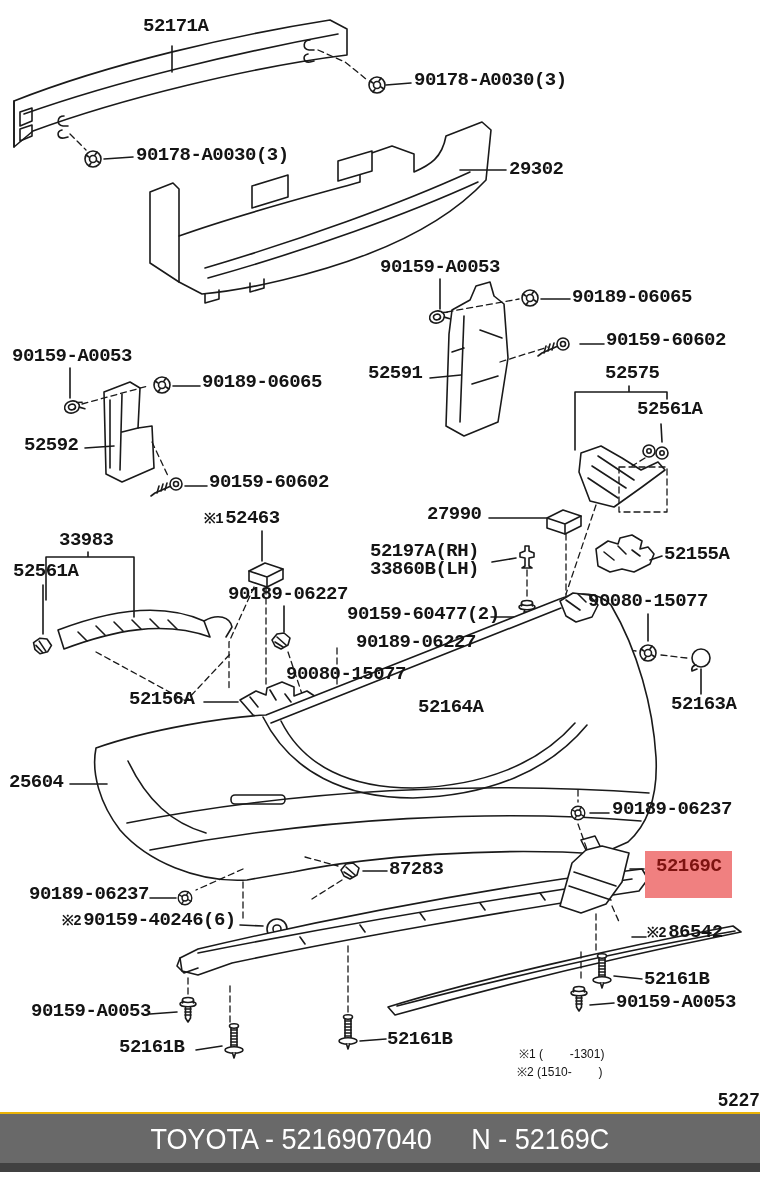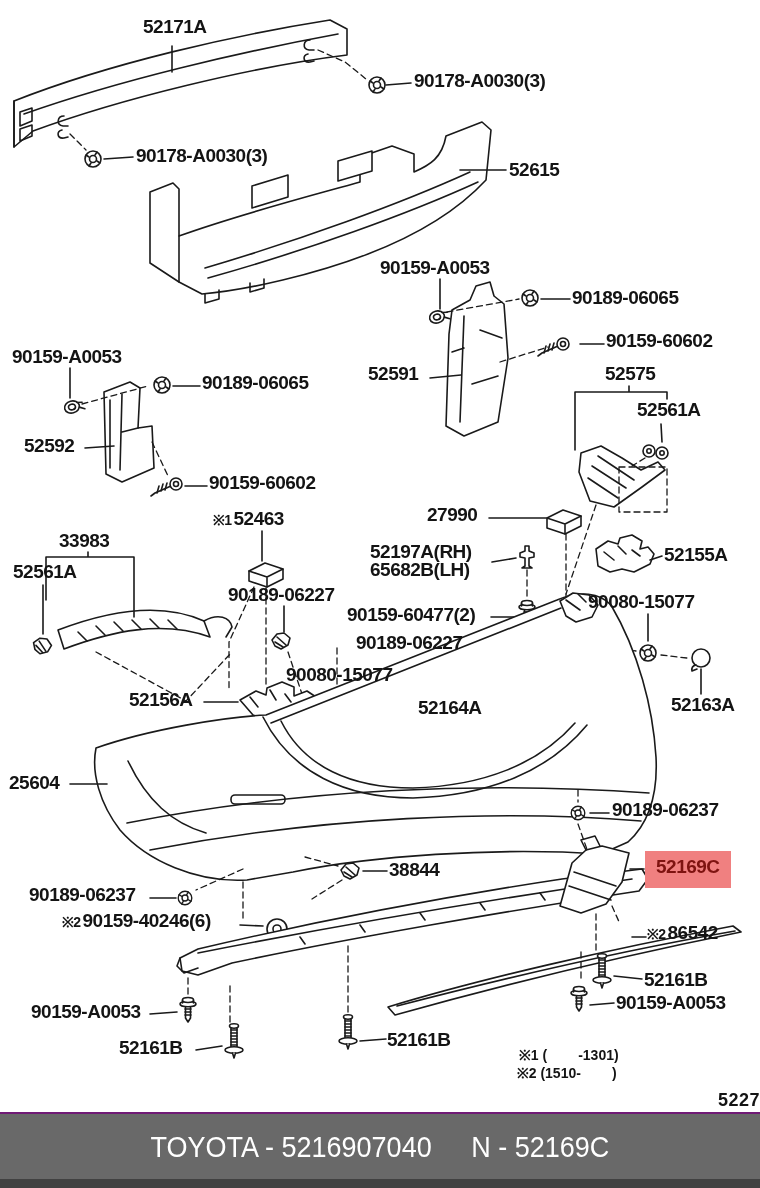--- a/index.html
+++ b/index.html
@@ -1,26 +1,26 @@
 <!DOCTYPE html>
 <html><head>
 <meta charset="utf-8">
 <style>
   html,body{margin:0;padding:0;background:#fff;}
   .stage{position:relative;width:760px;height:1188px;background:#fff;overflow:hidden;
          font-family:"Liberation Sans",sans-serif;}
   .art{position:absolute;left:0;top:0;}
   .lbl{position:absolute;font-weight:bold;font-size:19px;line-height:1;letter-spacing:-0.5px;
-       color:#141414;white-space:nowrap;}
+       color:#141414;white-space:nowrap;font-family:Liberation Mono, monospace;}
   .lbl .pre{font-size:14px;margin-right:2px;}
-  .lbl-hl{background:#f08080;color:#7e1310;padding:6px 11px 12px;}
-  .note{position:absolute;font-size:14px;font-weight:bold;color:#141414;white-space:pre;line-height:1.1;}
+  .lbl-hl{background:#f08080;color:#7e1310;padding:6px 11px 22px;}
+  .note{position:absolute;font-size:12px;font-weight:normal;color:#141414;white-space:pre;line-height:1.1;}
   .dcode{position:absolute;font-size:18px;font-weight:bold;color:#141414;letter-spacing:0.5px;margin-left:29px;}
-  .footer{position:absolute;left:0;top:1112px;width:760px;height:76px;background:#696969;
-          border-top:2px solid #701a75;border-bottom:9px solid #414141;box-sizing:border-box;
+  .footer{position:absolute;left:0;top:1112px;width:760px;height:60px;background:#696969;
+          border-top:2px solid #eab308;border-bottom:9px solid #414141;box-sizing:border-box;
           display:flex;align-items:center;justify-content:center;}
   .footer-inner{display:flex;gap:44px;color:#fff;font-size:30px;transform:scaleX(.9);white-space:nowrap;}
   svg .dash{stroke-dasharray:6 4;stroke-width:1.3;}
 </style>
 </head>
 <body>
 
 <div class="stage">
 
   <svg class="art" width="760" height="1112" viewBox="0 0 760 1112" stroke="#1a1a1a" stroke-width="1.6" fill="none" stroke-linecap="round" stroke-linejoin="round">
@@ -238,49 +238,49 @@
     <use href="#i-screwl" transform="translate(602,971)"></use>
     <g>
       <path d="M150,1014 L177,1012 M196,1050 L222,1046 M360,1041 L386,1039 M614,976 L642,979 M590,1005 L614,1003"></path>
       <path class="dash" d="M243,882 L243,918 M230,986 L230,1024 M348,946 L348,1012 M596,914 L596,950 M581,952 L581,980 M188,978 L188,994 M612,906 L620,924"></path>
     </g>
   </svg>
 
   <div class="lbl" style="left:143px;top:17px">52171A</div>
   <div class="lbl" style="left:414px;top:71px">90178-A0030(3)</div>
   <div class="lbl" style="left:136px;top:146px">90178-A0030(3)</div>
-  <div class="lbl" style="left:509px;top:160px">52615</div>
+  <div class="lbl" style="left:509px;top:160px">29302</div>
   <div class="lbl" style="left:380px;top:258px">90159-A0053</div>
   <div class="lbl" style="left:572px;top:288px">90189-06065</div>
   <div class="lbl" style="left:606px;top:331px">90159-60602</div>
   <div class="lbl" style="left:368px;top:364px">52591</div>
   <div class="lbl" style="left:605px;top:364px">52575</div>
   <div class="lbl" style="left:637px;top:400px">52561A</div>
   <div class="lbl" style="left:12px;top:347px">90159-A0053</div>
   <div class="lbl" style="left:202px;top:373px">90189-06065</div>
   <div class="lbl" style="left:24px;top:436px">52592</div>
   <div class="lbl" style="left:209px;top:473px">90159-60602</div>
-  <div class="lbl" style="left:213px;top:509px"><span class="pre">※1</span><span>52463</span></div>
+  <div class="lbl" style="left:204px;top:509px"><span class="pre">※1</span><span>52463</span></div>
   <div class="lbl" style="left:59px;top:531px">33983</div>
   <div class="lbl" style="left:13px;top:562px">52561A</div>
   <div class="lbl" style="left:427px;top:505px">27990</div>
   <div class="lbl" style="left:370px;top:542px">52197A(RH)</div>
-  <div class="lbl" style="left:370px;top:560px">65682B(LH)</div>
+  <div class="lbl" style="left:370px;top:560px">33860B(LH)</div>
   <div class="lbl" style="left:664px;top:545px">52155A</div>
   <div class="lbl" style="left:228px;top:585px">90189-06227</div>
   <div class="lbl" style="left:347px;top:605px">90159-60477(2)</div>
   <div class="lbl" style="left:588px;top:592px">90080-15077</div>
   <div class="lbl" style="left:356px;top:633px">90189-06227</div>
   <div class="lbl" style="left:286px;top:665px">90080-15077</div>
   <div class="lbl" style="left:129px;top:690px">52156A</div>
   <div class="lbl" style="left:418px;top:698px">52164A</div>
   <div class="lbl" style="left:671px;top:695px">52163A</div>
   <div class="lbl" style="left:9px;top:773px">25604</div>
   <div class="lbl" style="left:612px;top:800px">90189-06237</div>
-  <div class="lbl" style="left:389px;top:860px">38844</div>
+  <div class="lbl" style="left:389px;top:860px">87283</div>
   <div class="lbl lbl-hl" style="left:645px;top:851px">52169C</div>
   <div class="lbl" style="left:29px;top:885px">90189-06237</div>
   <div class="lbl" style="left:62px;top:911px"><span class="pre">※2</span><span>90159-40246(6)</span></div>
   <div class="lbl" style="left:647px;top:923px"><span class="pre">※2</span><span>86542</span></div>
   <div class="lbl" style="left:644px;top:970px">52161B</div>
   <div class="lbl" style="left:616px;top:993px">90159-A0053</div>
   <div class="lbl" style="left:31px;top:1002px">90159-A0053</div>
   <div class="lbl" style="left:119px;top:1038px">52161B</div>
   <div class="lbl" style="left:387px;top:1030px">52161B</div>
 

